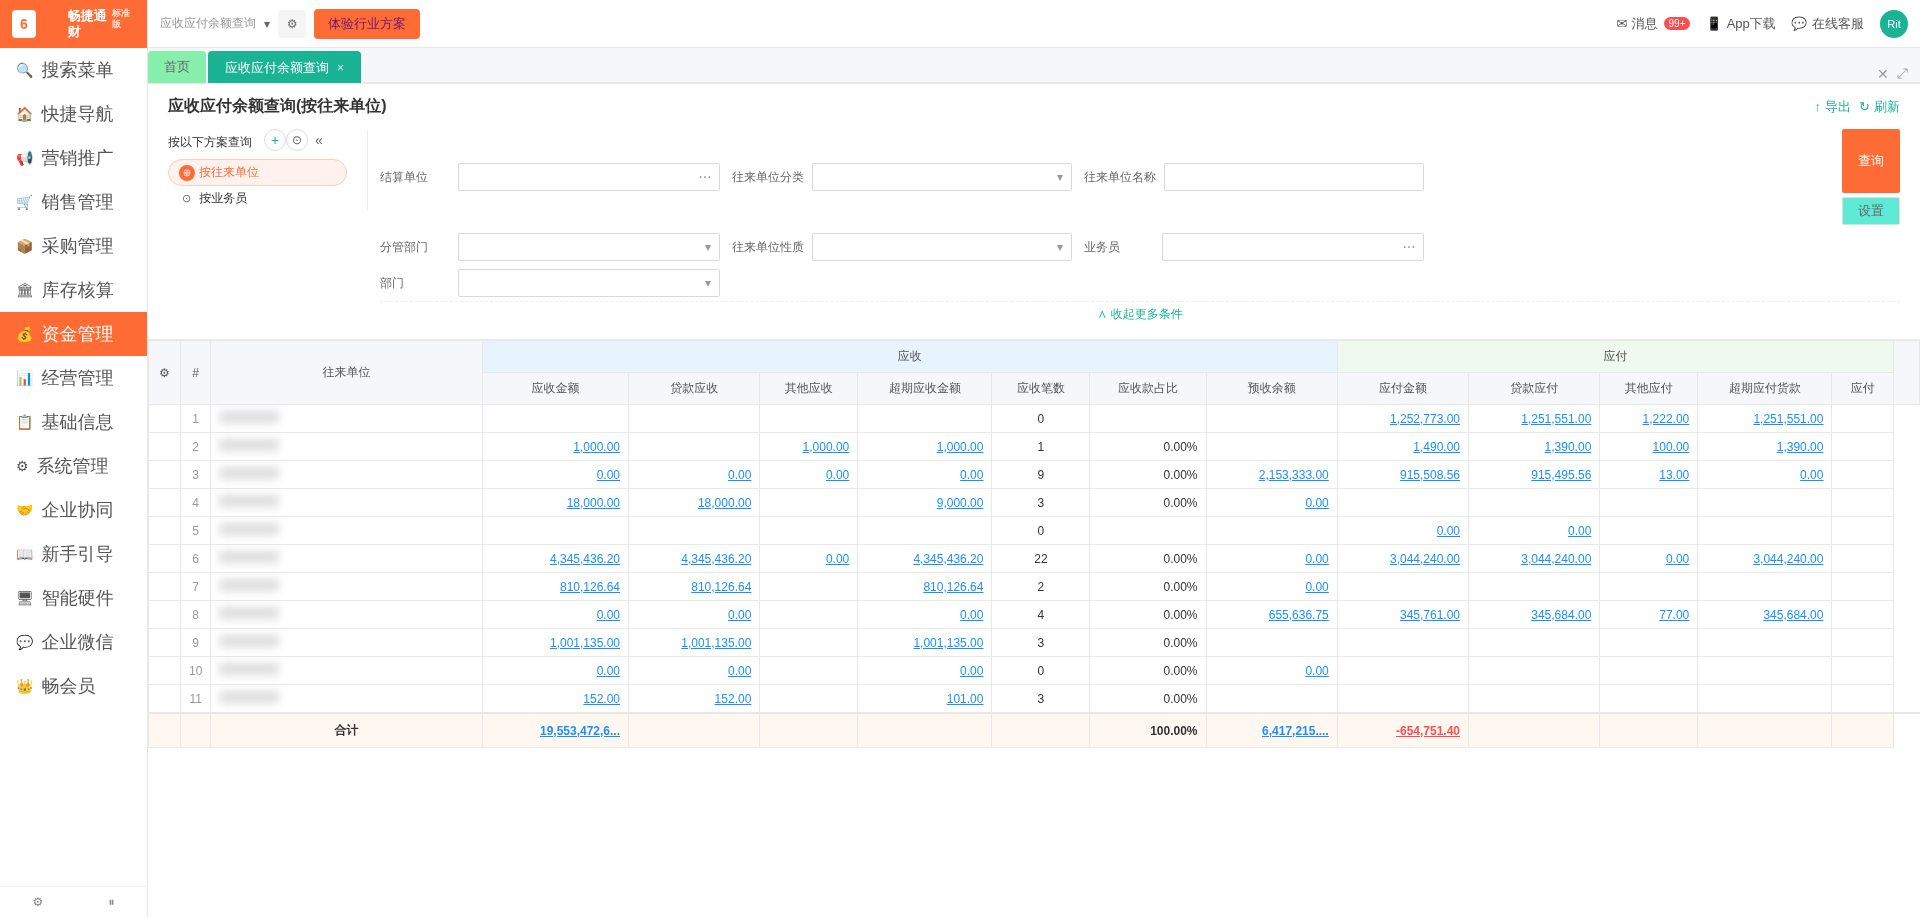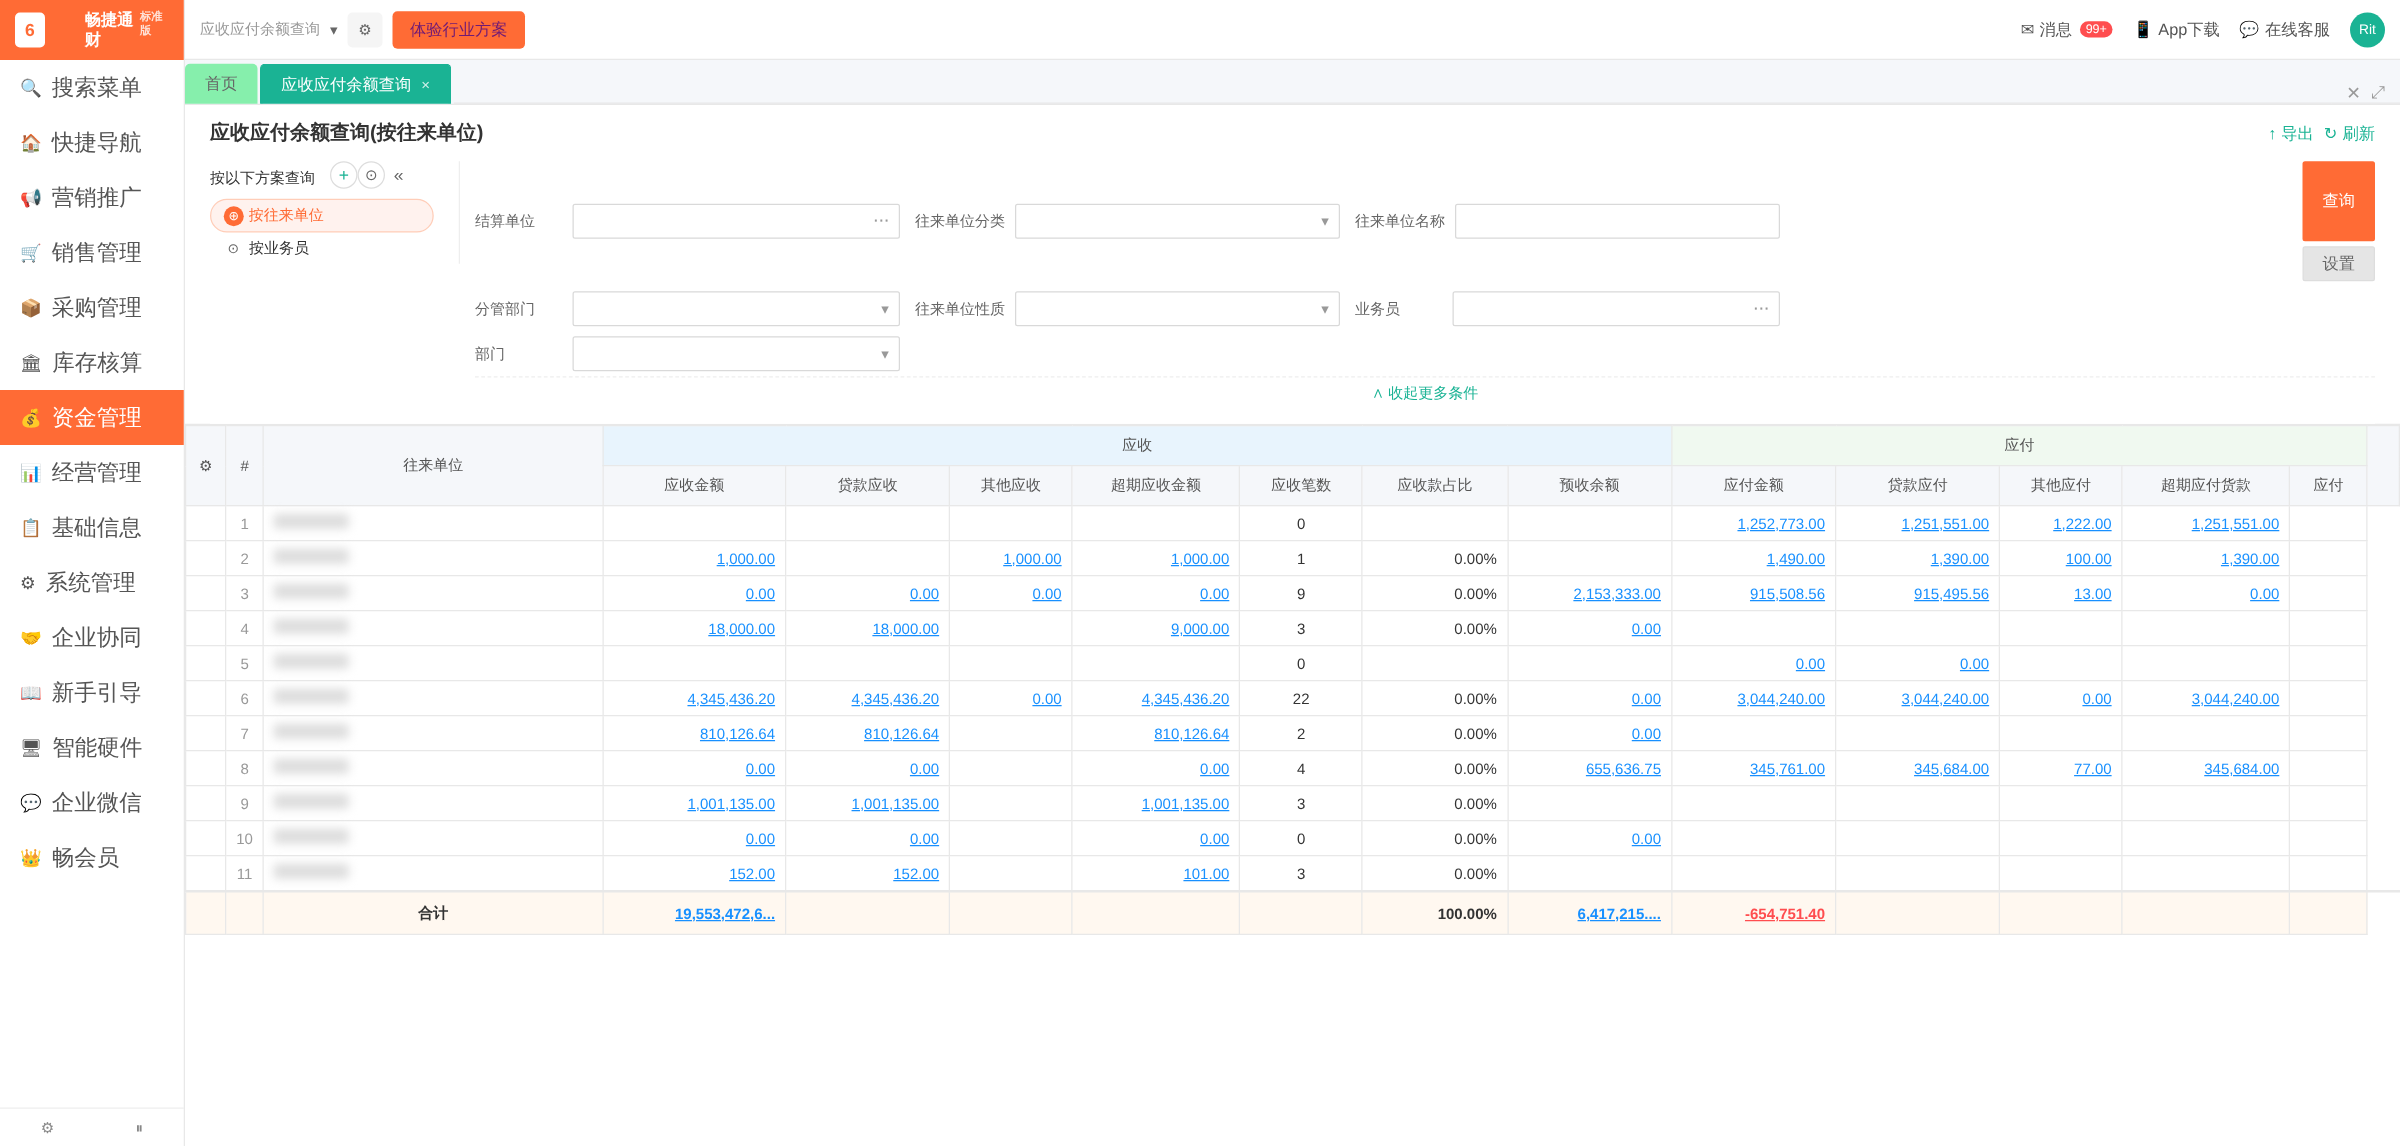--- a/index.html
+++ b/index.html
@@ -59,21 +59,21 @@
     .filter-option { display: flex; align-items: center; gap: 4px; padding: 4px 10px; border-radius: 14px; cursor: pointer; margin-right: 8px; }
     .filter-option.active { background: #fff2ee; color: #ff6b35; border: 1px solid #ffcdb8; }
     .filter-option .option-icon { width: 16px; height: 16px; background: #ff6b35; border-radius: 50%; display: flex; align-items: center; justify-content: center; color: #fff; font-size: 10px; }
 
     .filter-field { display: flex; align-items: center; flex: 1; min-width: 200px; max-width: 340px; margin-right: 12px; }
     .filter-field-label { color: #666; font-size: 12px; white-space: nowrap; margin-right: 8px; min-width: 70px; }
     .filter-input { flex: 1; height: 28px; border: 1px solid #d9d9d9; border-radius: 2px; padding: 0 8px; font-size: 12px; color: #333; }
     .filter-dots { color: #999; cursor: pointer; font-size: 16px; letter-spacing: -1px; }
     .filter-chevron { color: #999; font-size: 12px; }
     .btn-query { background: #ff6b35; color: #fff; border: none; padding: 23px 16px; border-radius: 2px; cursor: pointer; font-size: 13px; }
-    .btn-settings { background: #e5e5e5; color: #666; border: 1px solid #ddd; padding: 4px 14px; border-radius: 2px; cursor: pointer; font-size: 13px; }
+    .btn-settings { background: #5eead4; color: #666; border: 1px solid #ddd; padding: 4px 14px; border-radius: 2px; cursor: pointer; font-size: 13px; }
 
     .filter-collapse { text-align: center; padding: 4px 0; color: #1ab394; font-size: 12px; cursor: pointer; border-top: 1px dashed #eee; margin-top: 4px; }
 
     
     .table-area { flex: 1; overflow: auto; background: #fff; margin: 0; }
     .data-table { width: 100%; border-collapse: collapse; font-size: 12px; }
     .data-table th { background: #f5f7fa; border: 1px solid #e8e8e8; padding: 7px 8px; text-align: center; font-weight: normal; color: #555; white-space: nowrap; }
     .data-table td { border: 1px solid #e8e8e8; padding: 6px 8px; color: #333; white-space: nowrap; }
     .data-table td.numeric { text-align: right; color: #1890ff; text-decoration: underline; cursor: pointer; }
     .data-table td.number { text-align: center; }

